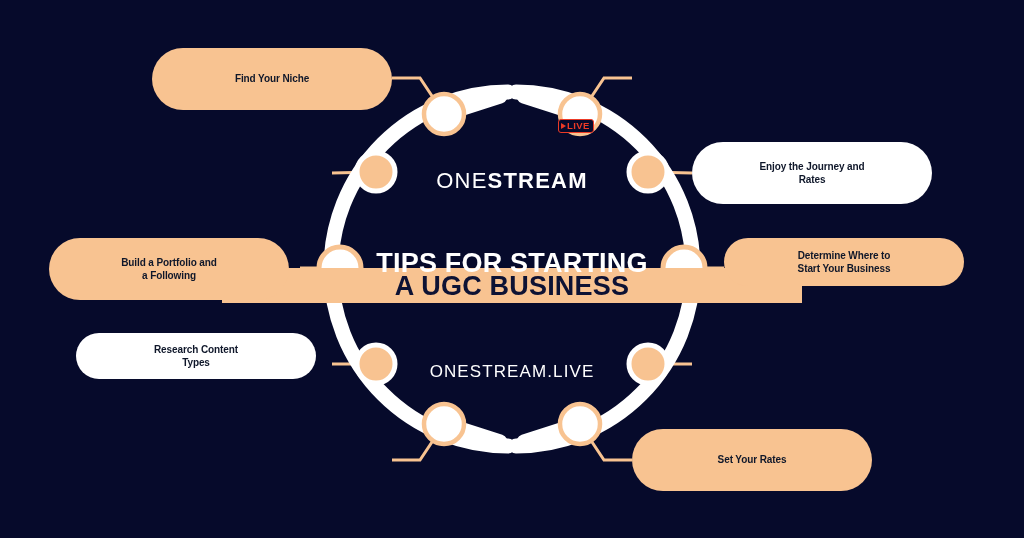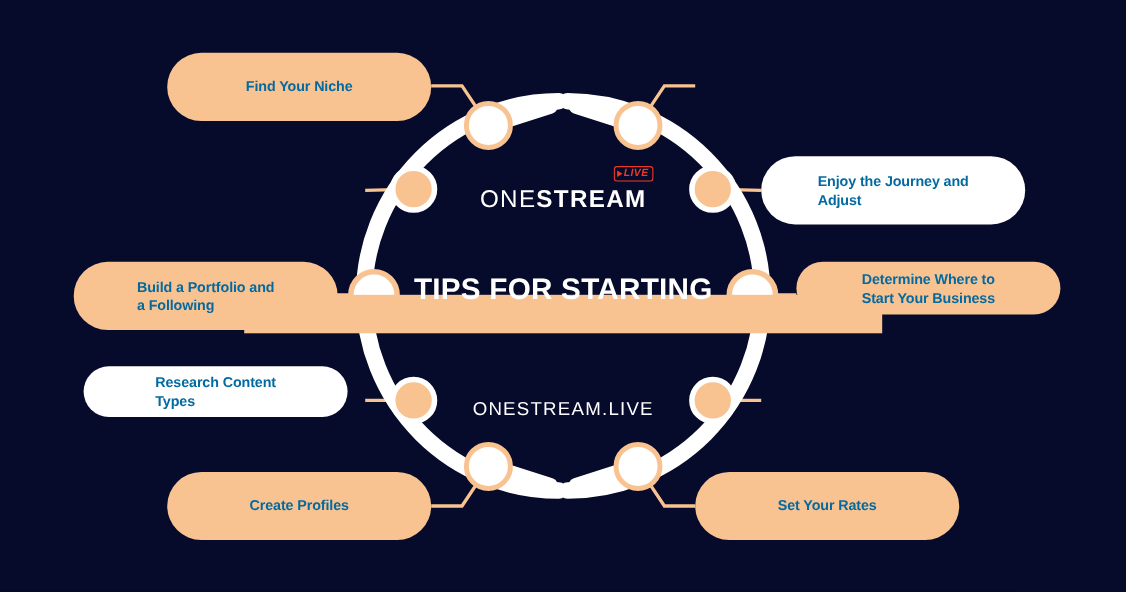--- a/index.html
+++ b/index.html
@@ -23,24 +23,25 @@
     width: 1024px;
     height: 538px;
   }
 
   
   .pill {
     position: absolute;
     display: flex;
     align-items: center;
     justify-content: center;
+    text-align: center;
     border-radius: 999px;
-    color: #0369a1;
+    color: #0f172a;
     font-weight: bold;
-    font-size: 13px;
+    font-size: 10px;
     line-height: 1.32;
     letter-spacing: -0.1px;
     padding: 0 16px;
     box-sizing: border-box;
   }
   .pill.peach { background: #f8c391; }
   .pill.white { background: #ffffff; }
 
   
   .center-logo {
@@ -56,40 +57,40 @@
   .logo-wrap {
     position: relative;
     display: inline-block;
     line-height: 1;
   }
   .logo-text {
     font-size: 22px;
     letter-spacing: 1.2px;
     color: #ffffff;
     white-space: nowrap;
+    margin-top: 32px;
   }
   .logo-text .one { font-weight: 300; }
   .logo-text .stream { font-weight: bold; }
   .live-badge {
     position: absolute;
     top: -19px;
     right: -6px;
     border: 1.6px solid #ec3a26;
     border-radius: 3px;
     color: #ec3a26;
     font-size: 9.5px;
     font-weight: bold;
     letter-spacing: 0.4px;
     padding: 1px 3px 1px 2px;
     line-height: 1;
     display: flex;
     align-items: center;
     gap: 1px;
     background: #060a2b;
-    font-style: italic;
   }
   .live-badge .tri {
     width: 0; height: 0;
     border-left: 5px solid #ec3a26;
     border-top: 3px solid transparent;
     border-bottom: 3px solid transparent;
   }
 
   .title-line1 {
     position: absolute;
@@ -223,42 +224,40 @@
     <div class="logo-wrap">
       <div class="live-badge">
         <span class="tri"></span>
         <span>LIVE</span>
       </div>
       <div class="logo-text"><span class="one">ONE</span><span class="stream">STREAM</span></div>
     </div>
   </div>
 
   <div class="title-line1">TIPS FOR STARTING</div>
+  <div class="title-line2">A UGC BUSINESS</div>
   <div class="site-url">ONESTREAM.LIVE</div>
 
   <div class="pill peach" style="left:152px; top:48px; width:240px; height:62px;">
     <span>Find Your Niche</span>
   </div>
 
 
-  <div class="pill peach" style="left:67px; top:238px; width:240px; height:62px;">
+  <div class="pill peach" style="left:49px; top:238px; width:240px; height:62px;">
     <span><span>Build a Portfolio and</span><br><span>a Following</span></span>
   </div>
 
   <div class="pill white" style="left:76px; top:333px; width:240px; height:46px;">
     <span><span>Research Content</span><br><span>Types</span></span>
   </div>
 
-  <div class="pill peach" style="left:152px; top:429px; width:240px; height:62px;">
-    <span>Create Profiles</span>
-  </div>
 
 
   <div class="pill white" style="left:692px; top:142px; width:240px; height:62px;">
-    <span><span>Enjoy the Journey and</span><br><span>Adjust</span></span>
+    <span><span>Enjoy the Journey and</span><br><span>Rates</span></span>
   </div>
 
   <div class="pill peach" style="left:724px; top:238px; width:240px; height:48px;">
     <span><span>Determine Where to</span><br><span>Start Your Business</span></span>
   </div>
 
 
   <div class="pill peach" style="left:632px; top:429px; width:240px; height:62px;">
     <span>Set Your Rates</span>
   </div>

